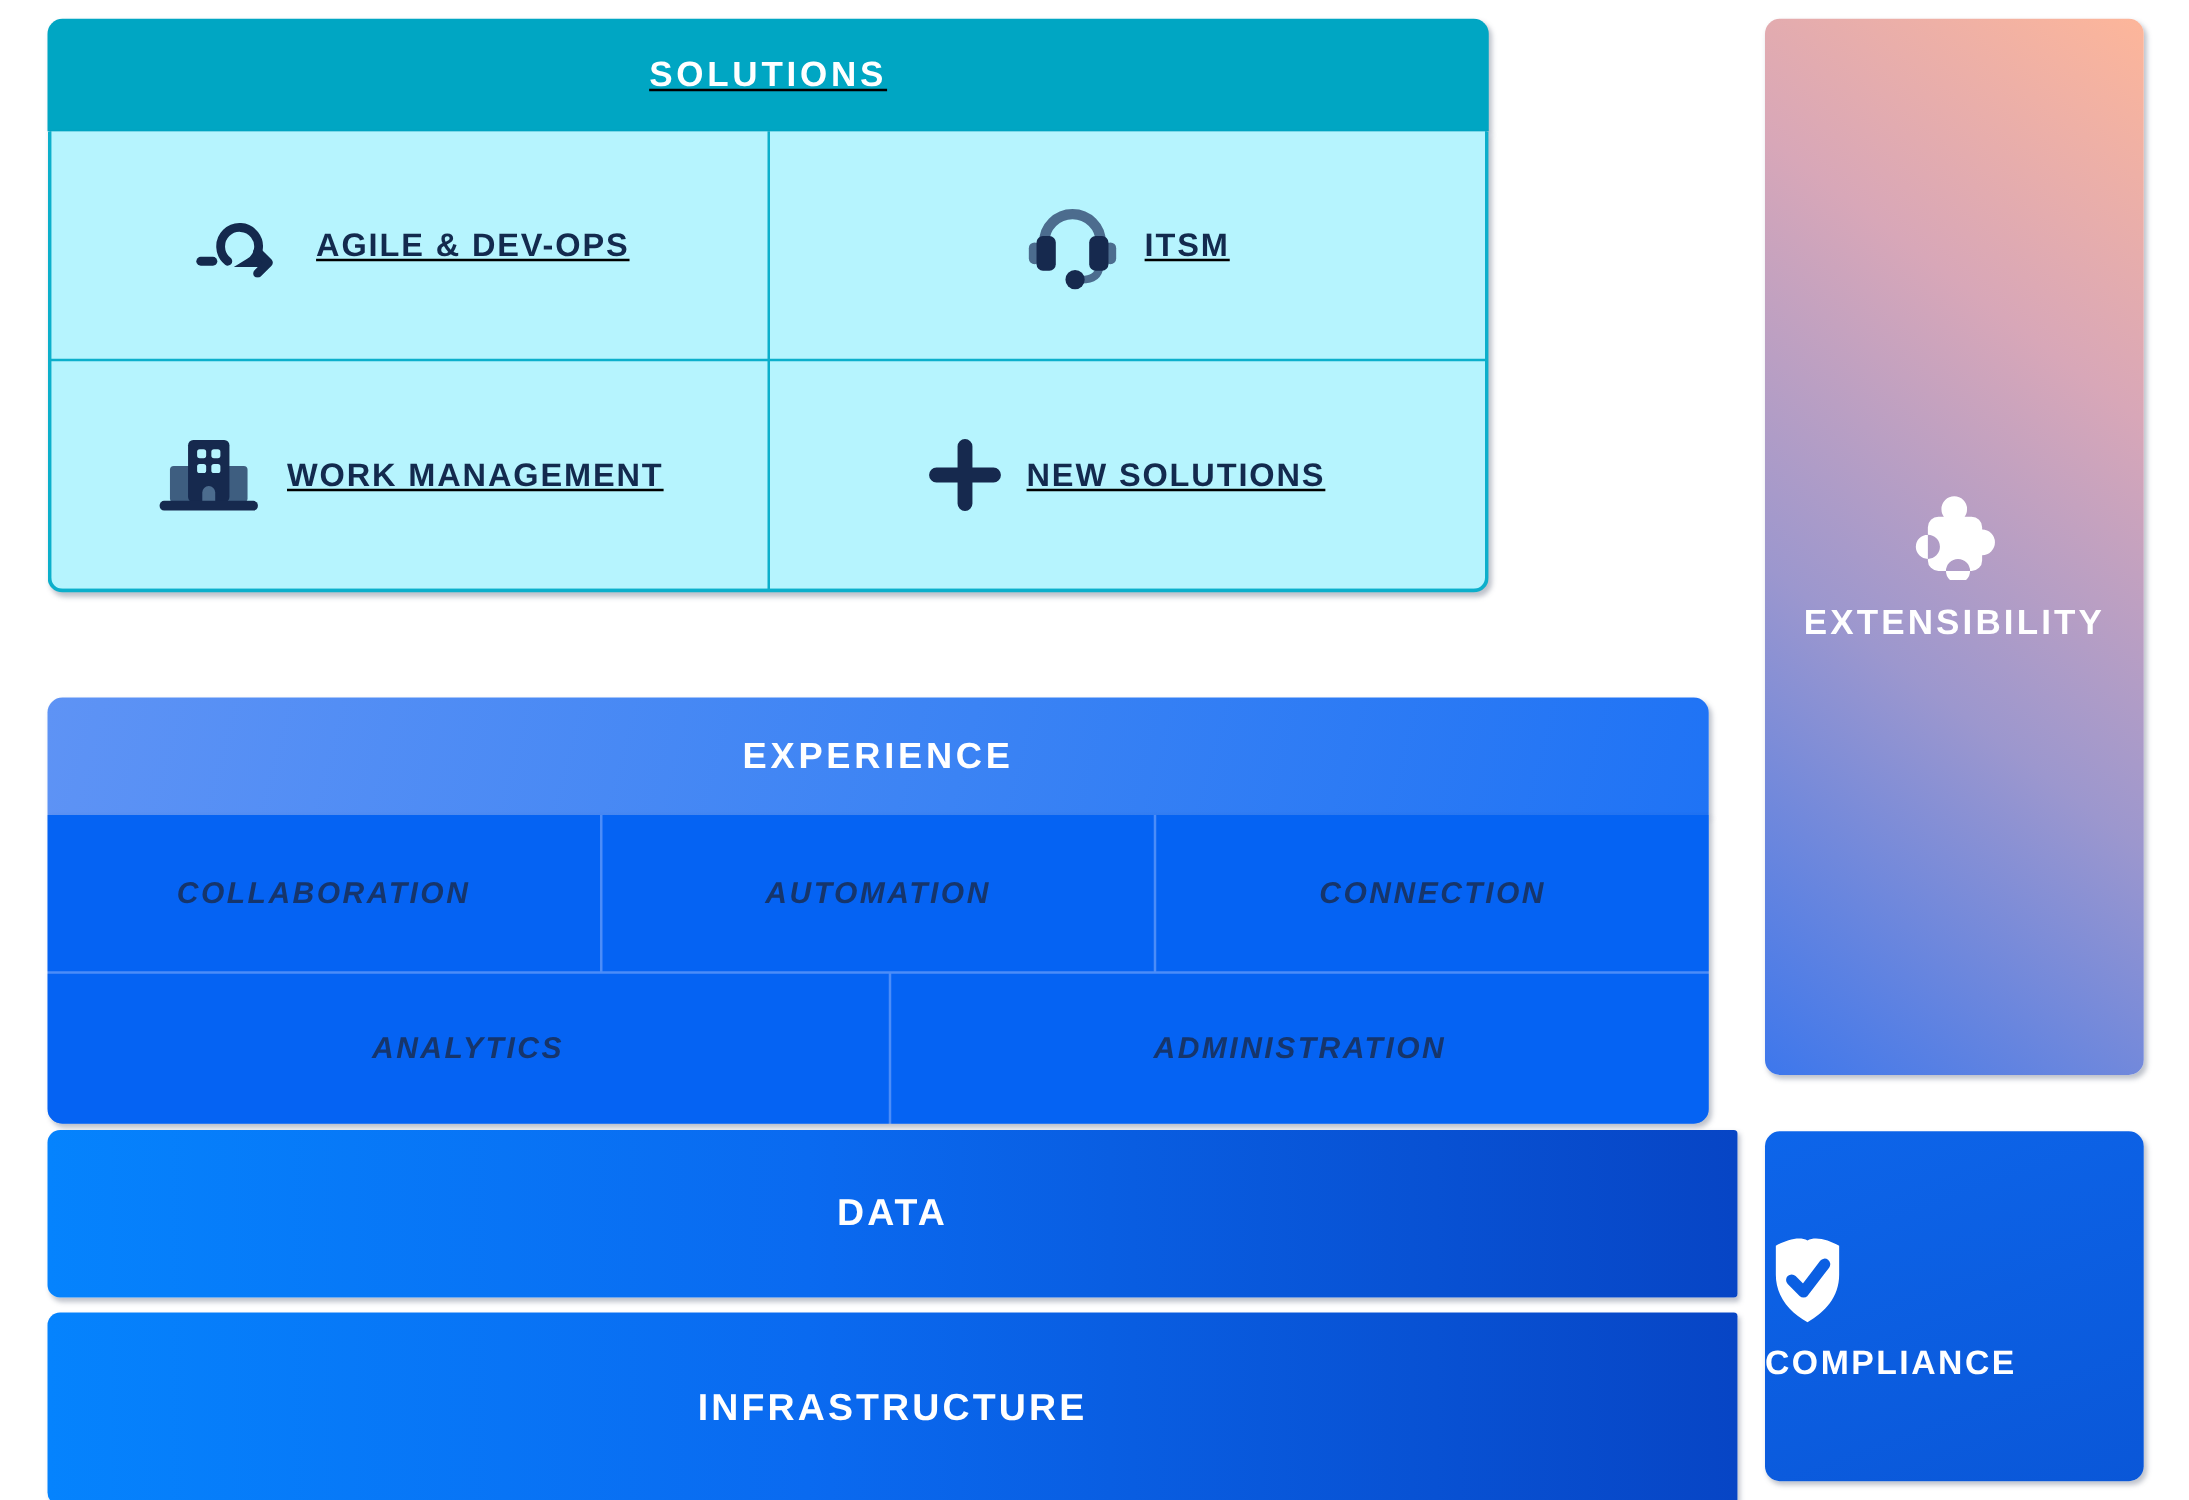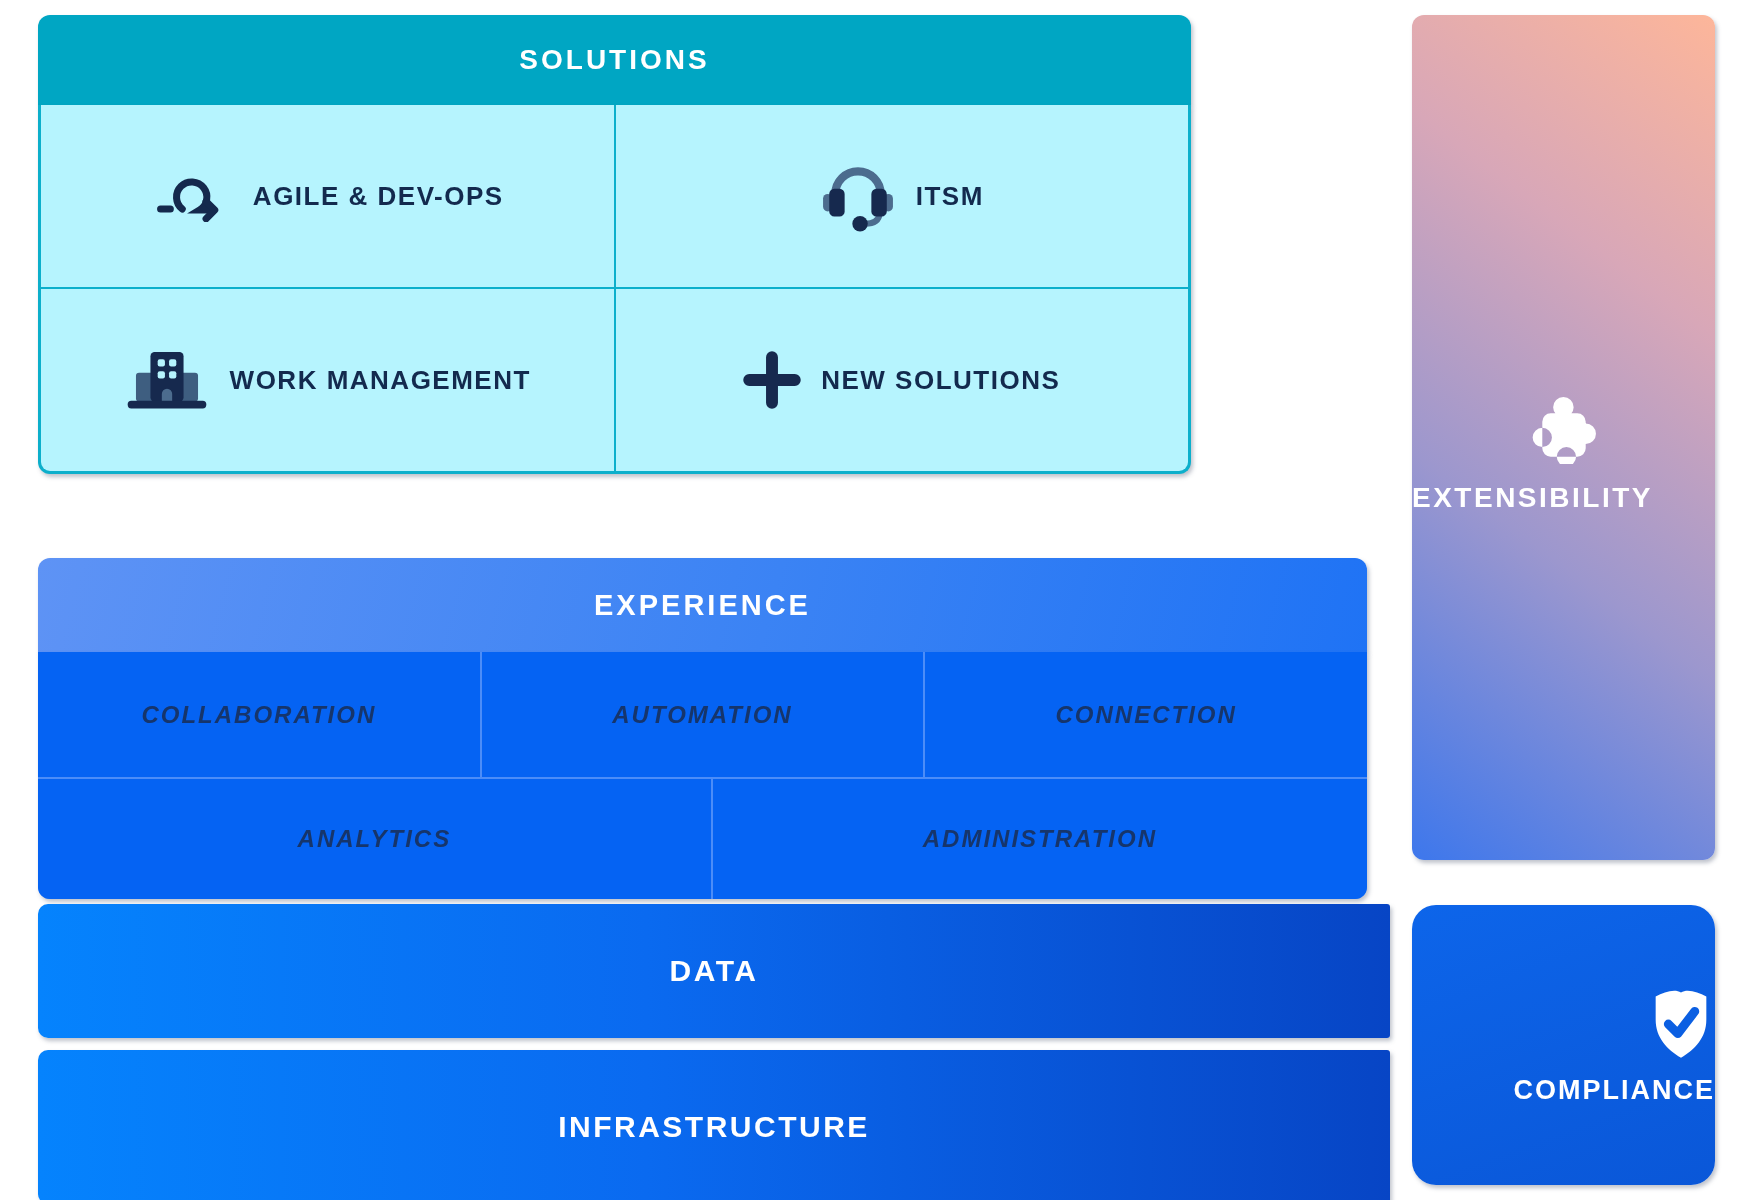--- a/index.html
+++ b/index.html
@@ -5,21 +5,21 @@
   html,body{margin:0;padding:0;background:#ffffff;}
   .canvas{
     position:relative;width:1751px;height:1200px;background:#ffffff;
     font-family:"Liberation Sans",sans-serif;overflow:hidden;
     -webkit-font-smoothing:antialiased;
   }
   .abs{position:absolute;}
   .shadow{box-shadow:2px 3px 4px rgba(70,80,105,.35);}
 
   
-  .panel-solutions{left:38px;top:15px;width:1153px;height:459px;}
+  .panel-solutions{left:38px;top:15px;width:1153px;height:459px;text-decoration:underline;}
   .sol-header{
     height:90px;background:#00A6C3;border-radius:12px 12px 0 0;
     display:flex;align-items:center;justify-content:center;
   }
   .panel-title{
     color:#ffffff;font-weight:bold;font-size:28px;letter-spacing:3px;
   }
   .sol-body{
     height:369px;box-sizing:border-box;
     border:3px solid #0CAFCB;border-top:none;
@@ -50,40 +50,40 @@
   .exp-row2{display:grid;grid-template-columns:50.7fr 49.3fr;gap:2px;border-radius:16px;}
   .exp-cell{
     background:#0563F3;display:flex;align-items:center;justify-content:center;
   }
   .exp-label{color:#16356B;font-weight:bold;font-size:24px;letter-spacing:2px;}
 
   
   .panel-ext{
     left:1412px;top:15px;width:303px;height:845px;border-radius:12px;
     background:linear-gradient(217deg,#FDB69A 0%,#D8A7B8 30%,#9C97CE 62%,#3D77EC 100%);
-    display:flex;flex-direction:column;justify-content:center;
+    display:flex;flex-direction:column;align-items:center;justify-content:center;
     gap:18px;padding-top:20px;box-sizing:border-box;
   }
   .ext-label{color:#ffffff;font-weight:bold;font-size:28px;letter-spacing:2.5px;}
 
   
   .bar{
     left:38px;width:1352px;border-radius:10px 3px 3px 10px;
     background:linear-gradient(90deg,#0583FD 0%,#0A6AF0 45%,#0745C5 100%);
     display:flex;align-items:center;justify-content:center;
   }
   .bar-data{top:904px;height:134px;}
   .bar-infra{top:1050px;height:154px;}
   .bar-label{color:#ffffff;font-weight:bold;font-size:30px;letter-spacing:2.5px;}
 
   
   .panel-comp{
-    left:1412px;top:905px;width:303px;height:280px;border-radius:24px;
+    left:1412px;top:905px;width:303px;height:280px;border-radius:12px;
     background:linear-gradient(160deg,#0D65EA 0%,#0A57D8 100%);
-    display:flex;flex-direction:column;align-items:flex-end;justify-content:center;gap:14px;
+    display:flex;flex-direction:column;align-items:flex-start;justify-content:center;gap:14px;
   }
   .comp-label{color:#ffffff;font-weight:bold;font-size:27px;letter-spacing:2px;}
 
   .icon{display:flex;align-items:center;justify-content:center;}
 </style>
 </head>
 <body>
 
 <div class="canvas">
 

